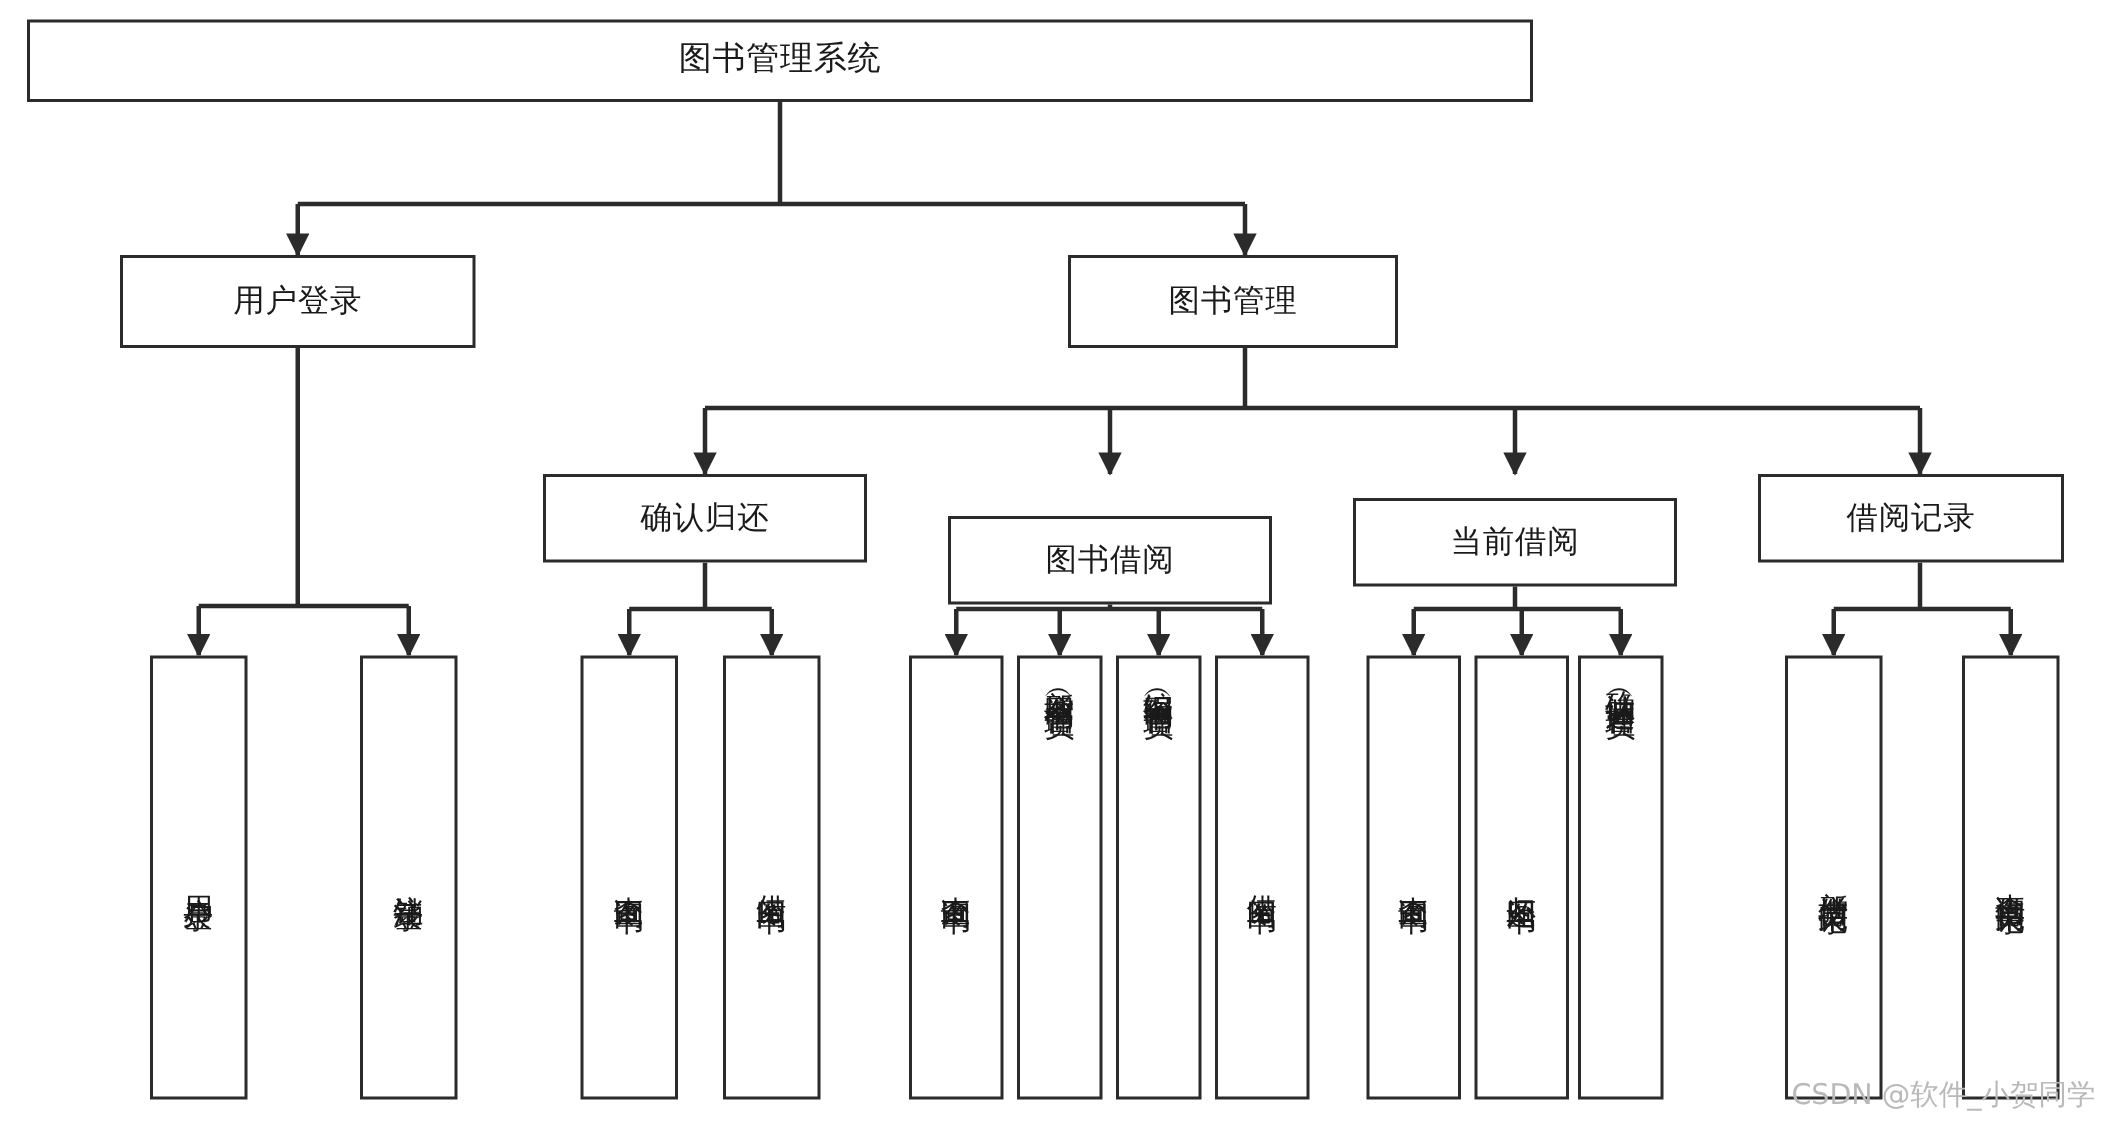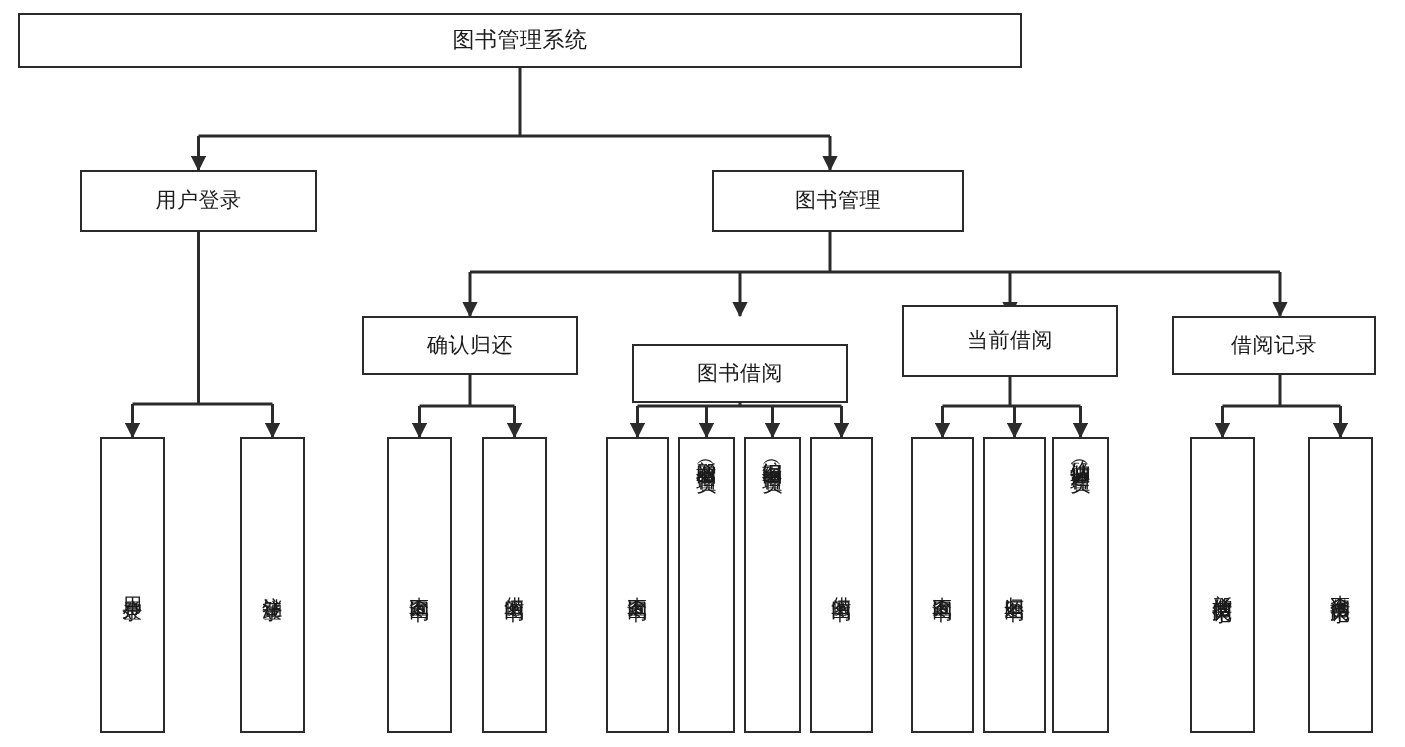--- a/index.html
+++ b/index.html
@@ -126,30 +126,30 @@
       </g>
   </svg>
 
   <div id="node-layer">
       <div class="node h root" id="node-root" style="left: 18px; top: 13px; width: 1004px; height: 55px;">
         <span class="node-label">图书管理系统</span>
       </div>
       <div class="node h" id="node-user-login" style="left: 80px; top: 170px; width: 237px; height: 62px;">
         <span class="node-label">用户登录</span>
       </div>
-      <div class="node h" id="node-book-manage" style="left: 712px; top: 170px; width: 252px; height: 62px;">
+      <div class="node h" id="node-book-manage" style="left: 712px; top: 170px; width: 220px; height: 62px;">
         <span class="node-label">图书管理</span>
       </div>
       <div class="node h" id="node-new-book-rec" style="left: 362px; top: 316px; width: 216px; height: 59px;">
         <span class="node-label">确认归还</span>
       </div>
       <div class="node h" id="node-book-borrow" style="left: 632px; top: 316px; width: 216px; height: 59px; margin-top: 28px;">
         <span class="node-label">图书借阅</span>
       </div>
-      <div class="node h" id="node-current-borrow" style="left: 902px; top: 305px; width: 216px; height: 72px;">
+      <div class="node h" id="node-current-borrow" style="left: 902px; top: 332px; width: 216px; height: 59px;">
         <span class="node-label">当前借阅</span>
       </div>
       <div class="node h" id="node-borrow-record" style="left: 1172px; top: 316px; width: 204px; height: 59px;">
         <span class="node-label">借阅记录</span>
       </div>
       <div class="node v centered" id="node-leaf-user-login" style="left: 100px; top: 437px; width: 65px; height: 296px;">
         <span class="node-label">用户登录</span>
       </div>
       <div class="node v centered" id="node-leaf-user-logout" style="left: 240px; top: 437px; width: 65px; height: 296px;">
         <span class="node-label">注销登录</span>
@@ -182,13 +182,14 @@
         <span class="node-label">确认归还（管理员）</span>
       </div>
       <div class="node v centered" id="node-leaf-add-record" style="left: 1190px; top: 437px; width: 65px; height: 296px;">
         <span class="node-label">新增借阅记录</span>
       </div>
       <div class="node v centered" id="node-leaf-query-record" style="left: 1308px; top: 437px; width: 65px; height: 296px;">
         <span class="node-label">查询借阅记录</span>
       </div>
     </div>
 
+  <div class="watermark">CSDN @软件_小贺同学</div>
 </div>
 
 </body></html>

